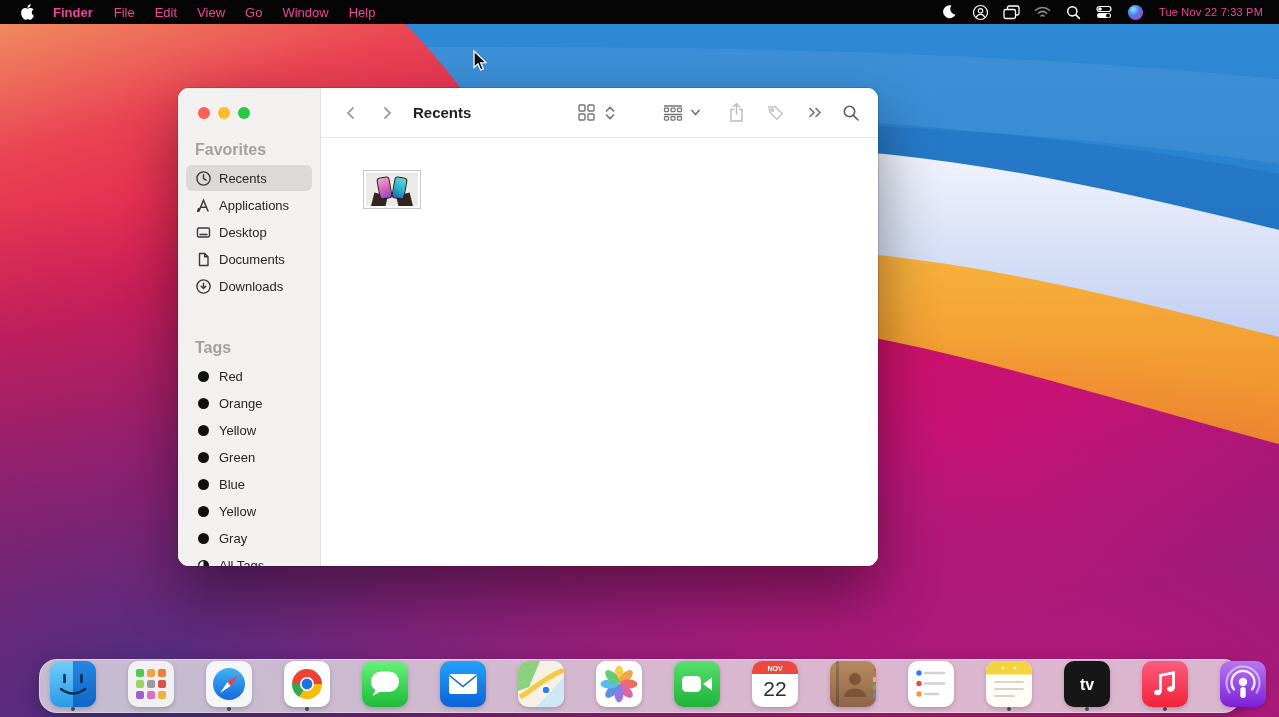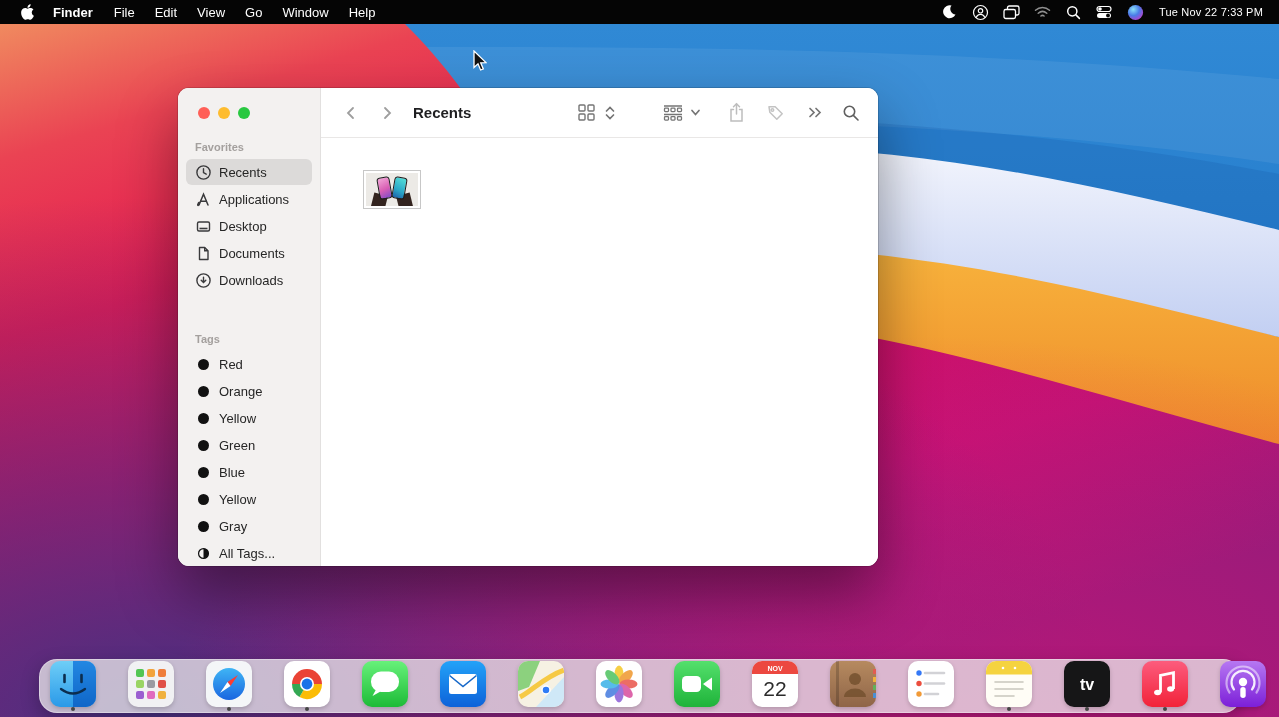--- a/index.html
+++ b/index.html
@@ -2,40 +2,40 @@
 <html><head>
 <meta charset="utf-8">
 <style>
   * { margin:0; padding:0; box-sizing:border-box; }
   html,body { width:1279px; height:717px; overflow:hidden; }
   body { font-family:"Liberation Sans", sans-serif; position:relative; background:#000; }
   .screen { position:absolute; inset:0; width:1279px; height:717px; overflow:hidden; }
 
   
   .menubar { position:absolute; top:0; left:0; width:100%; height:24px; background:#050505;
-             display:flex; align-items:center; color:#ffffff; font-size:13px; z-index:50; }
+             display:flex; align-items:center; color:#ec4899; font-size:13px; z-index:50; }
   .mb-left { display:flex; align-items:center; height:100%; padding-left:12px; }
   .mb-apple { width:30px; display:flex; justify-content:center; align-items:center; }
   .mb-item { padding:0 10px; height:100%; display:flex; align-items:center; }
   .mb-item.bold { font-weight:700; padding:0 11px; }
   .mb-right { margin-left:auto; display:flex; align-items:center; height:100%; padding-right:10px; }
   .st-ic { width:31px; height:24px; display:flex; align-items:center; justify-content:center; }
   .mb-clock { padding:0 6px 0 8px; font-size:11px; letter-spacing:.2px; }
 
   
   .wallpaper { position:absolute; top:24px; left:0; width:1279px; height:693px; }
 
   
   .fwindow { position:absolute; left:178px; top:88px; width:700px; height:478px; border-radius:11px;
              box-shadow:0 28px 60px rgba(0,0,0,.42), 0 0 0 1px rgba(0,0,0,.14); overflow:hidden;
              display:flex; background:#fff; z-index:10; }
   .sidebar { width:143px; background:#f3f1f0; border-right:1px solid #e2e0df; padding-top:19px; flex:none; }
   .tlights { display:flex; gap:8px; padding-left:20px; margin-bottom:22px; }
   .tl { width:12px; height:12px; border-radius:50%; }
-  .sb-header { font-size:11px; font-weight:700; color:#a4a09e; padding-left:17px; margin:8px 0 6px; }
+  .sb-header { font-size:16px; font-weight:700; color:#a4a09e; padding-left:17px; margin:8px 0 6px; }
   .srow { display:flex; align-items:center; gap:7px; height:26px; margin:1px 8px; padding-left:9px;
           border-radius:6px; font-size:13px; color:#262626; cursor:default; }
   .srow.sel { background:#dcdad9; }
   .sic { width:17px; height:17px; flex:none; }
   .tagdot { width:11px; height:11px; border-radius:50%; background:#111; flex:none; margin:0 3px; }
   .main { flex:1; display:flex; flex-direction:column; background:#fff; }
   .toolbar { height:50px; border-bottom:1px solid #e9e7e6; display:flex; align-items:center; padding:0 12px 0 16px; }
   .nav-btn { width:28px; height:28px; display:flex; align-items:center; justify-content:center; }
   .tb-title { font-size:15px; font-weight:700; color:#1f1f21; margin-left:12px; }
   .tb-spacer { flex:1; }

